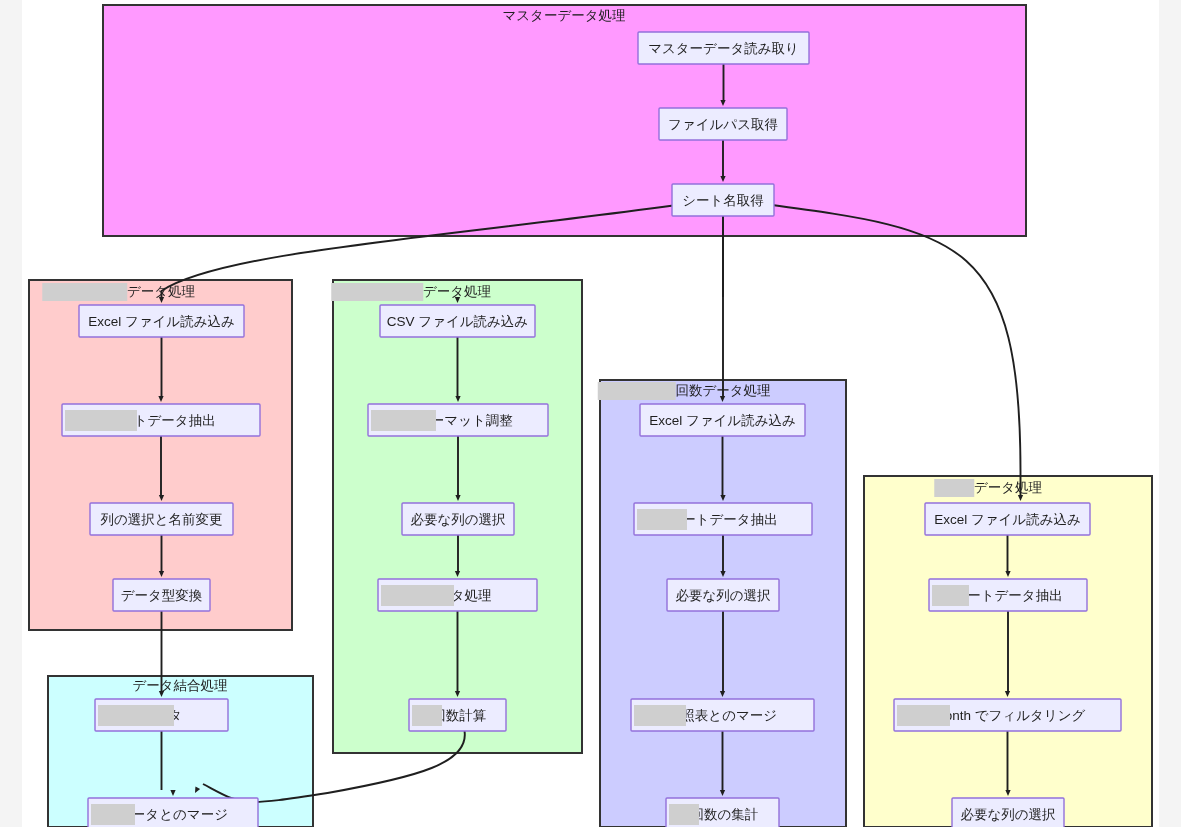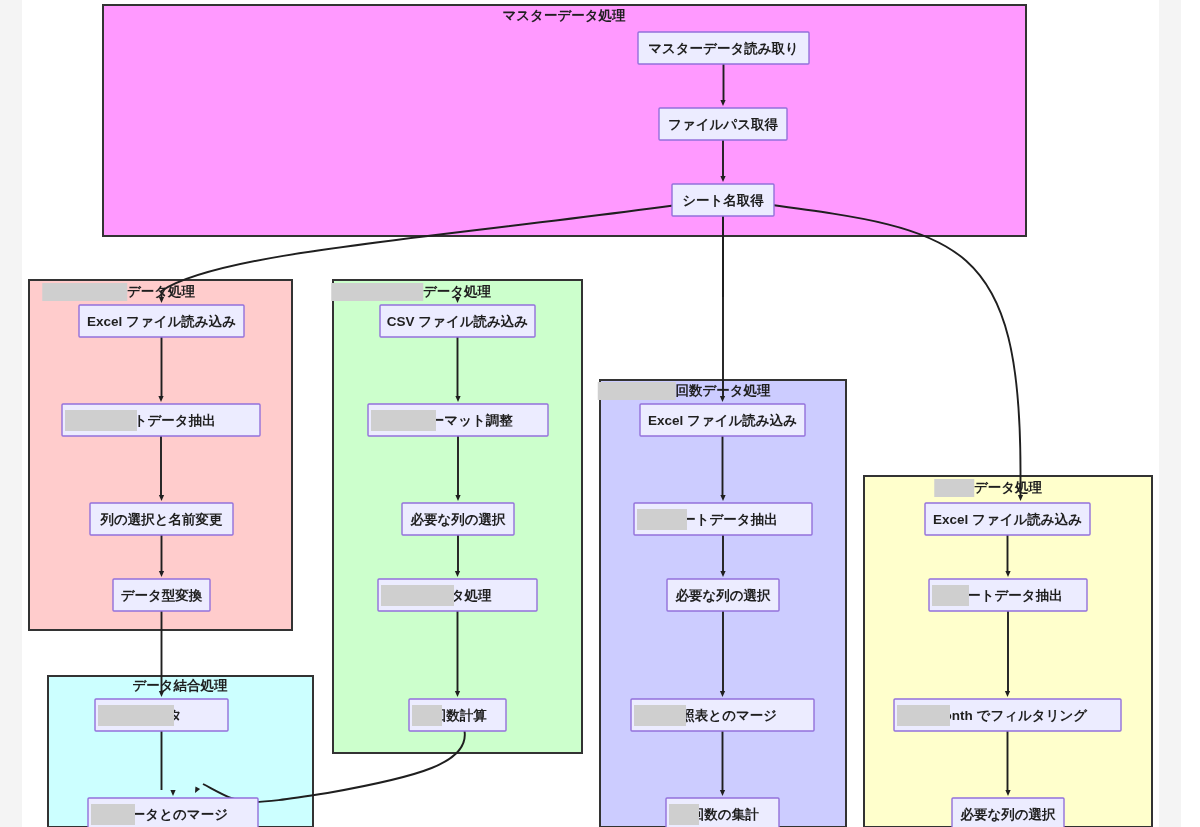--- a/index.html
+++ b/index.html
@@ -7,21 +7,20 @@
     padding: 0;
     background: #ffffff;
     font-family: "Liberation Sans", sans-serif;
   }
   #page {
     position: relative;
     width: 1200px;
     height: 827px;
     background: #ffffff;
     overflow: hidden;
-    font-weight: bold;
   }
   .gutter {
     position: absolute;
     top: 0;
     height: 827px;
     background: #f4f4f4;
   }
   #gutter-left  { left: 0px;    width: 22px; }
   #gutter-right { left: 1159px; width: 22px; }
   #gutter-far-right { left: 1181px; width: 19px; background:#ffffff; }

